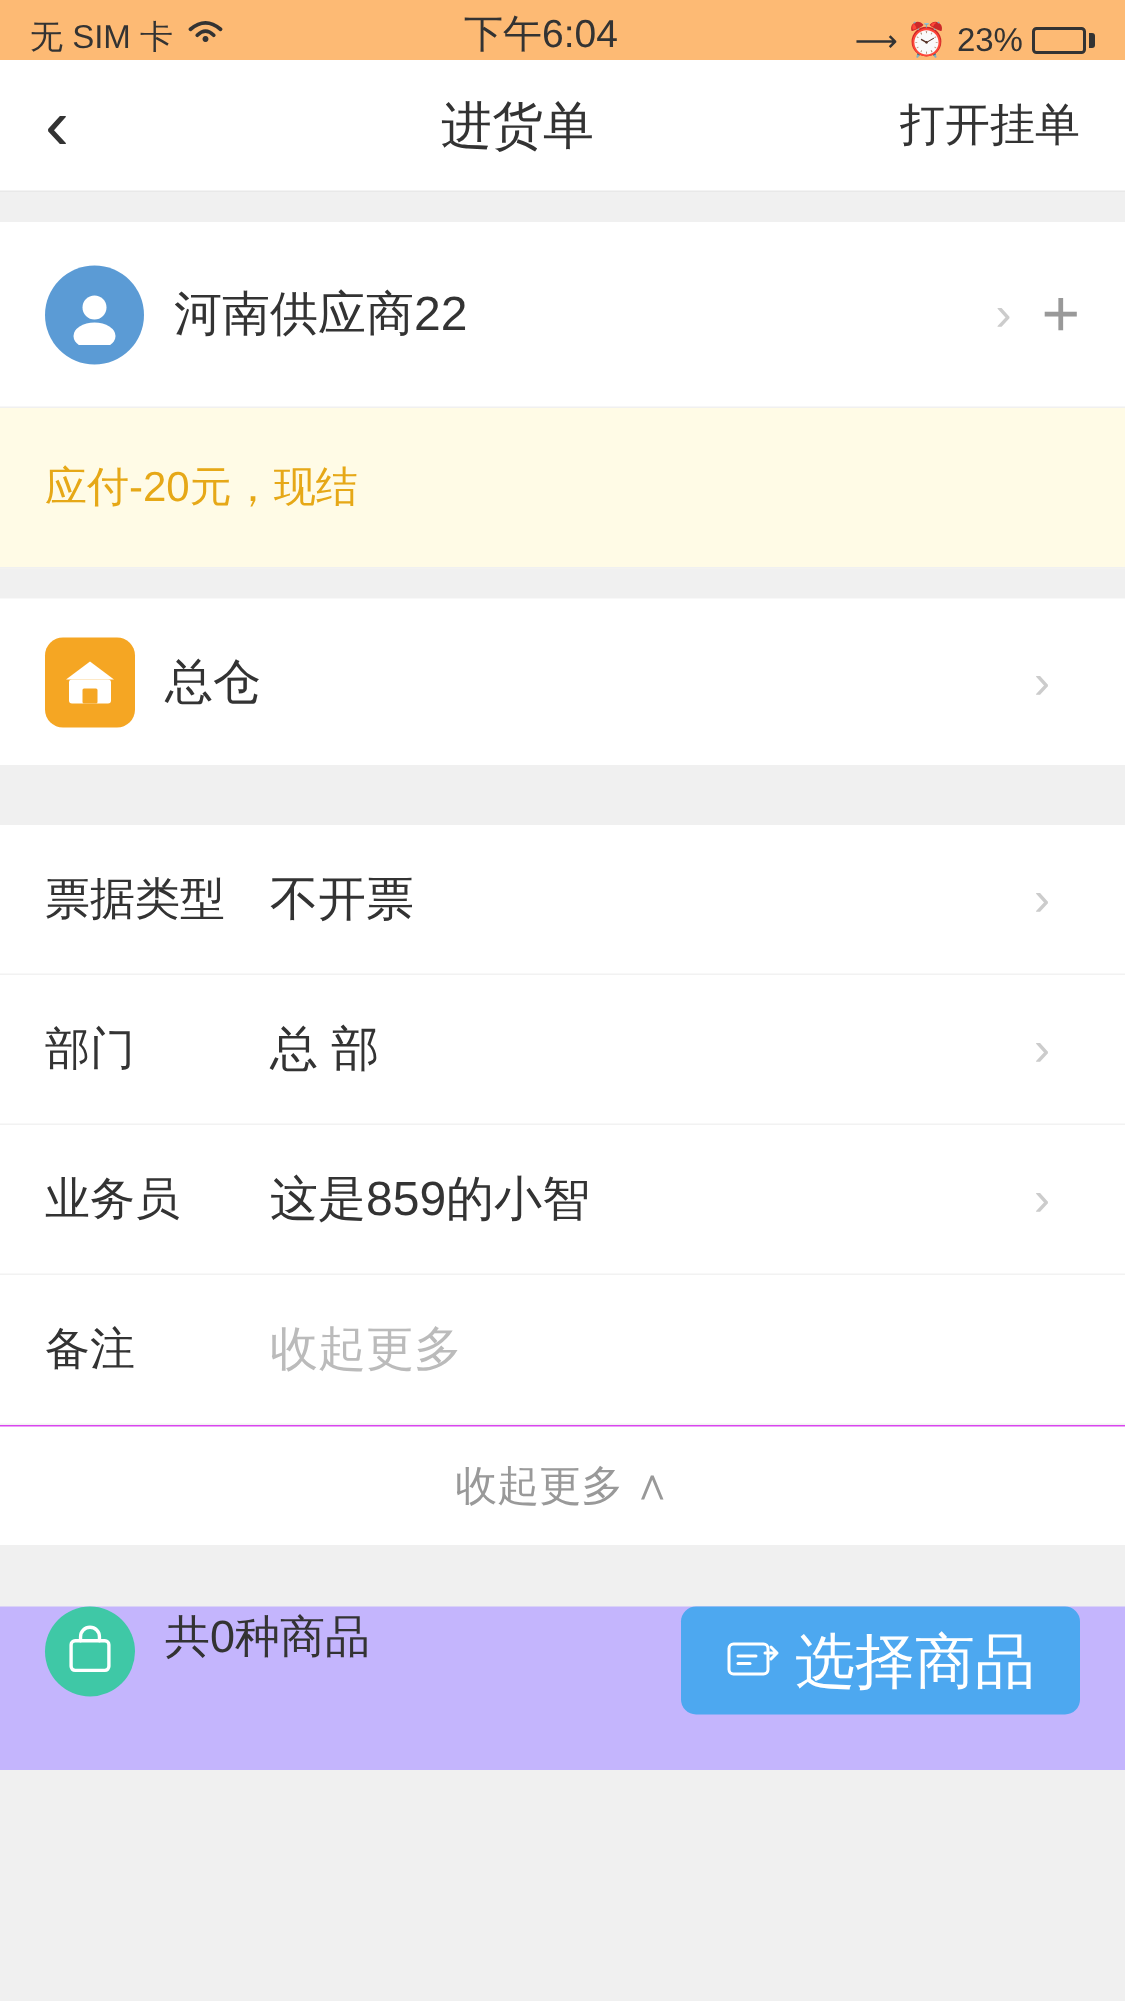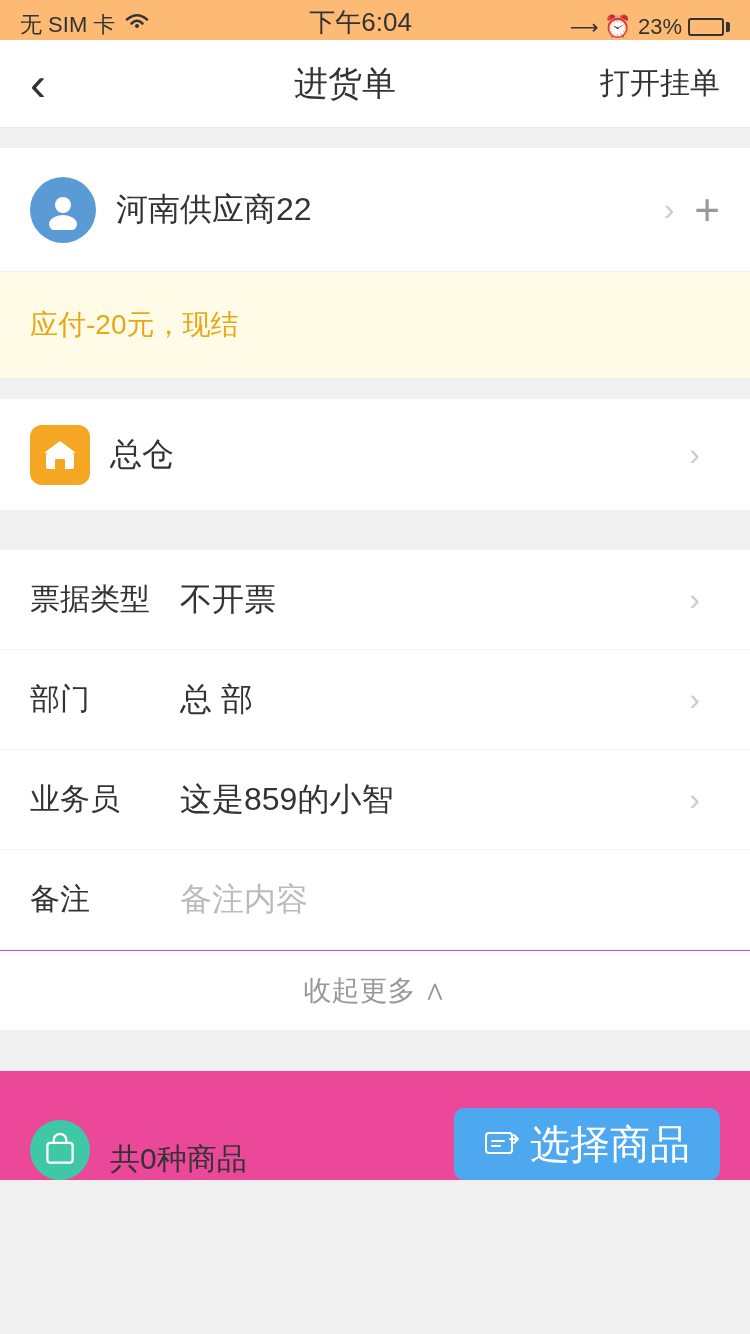--- a/index.html
+++ b/index.html
@@ -176,23 +176,23 @@
       height: 80px;
       border-top: 1px solid #d946ef;
       cursor: pointer;
       color: #999;
       font-size: 28px;
       margin-top: 0;
     }
 
     
     .bottom-bar {
-      background: #ec4899;
-      display: flex;
-      align-items: flex-end;
+      background: #c4b5fd;
+      display: flex;
+      align-items: flex-start;
       padding: 0 30px;
       height: 110px;
       margin-top: 20px;
       border-top: 1px solid #f0f0f0;
     }
     .product-icon {
       width: 60px;
       height: 60px;
       border-radius: 50%;
       background: #3fc8a6;
@@ -335,21 +335,21 @@
   </div>
 
   <div class="form-row">
     <span class="form-label">业务员</span>
     <span class="form-value">这是859的小智</span>
     <span class="chevron-right">›</span>
   </div>
 
   <div class="form-row">
     <span class="form-label">备注</span>
-    <span class="form-value placeholder">备注内容</span>
+    <span class="form-value placeholder">收起更多</span>
   </div>
 
   <div class="collapse-row">
     <span>收起更多 ∧</span>
   </div>
 </div>
 
 <div class="section-divider"></div>
 
 <div class="bottom-bar">

